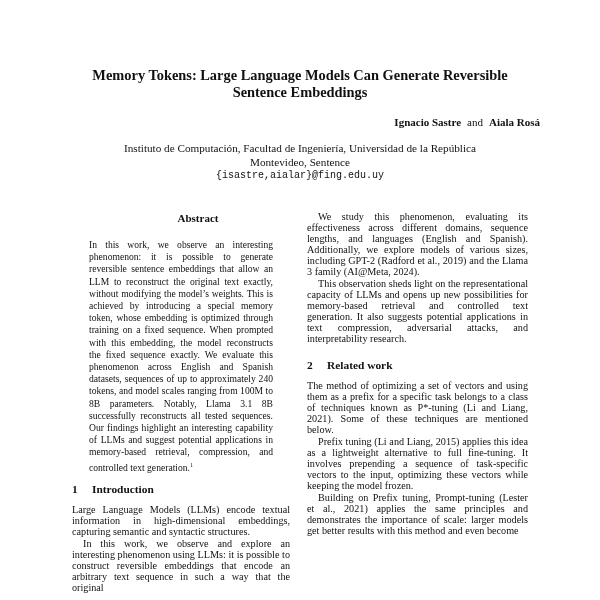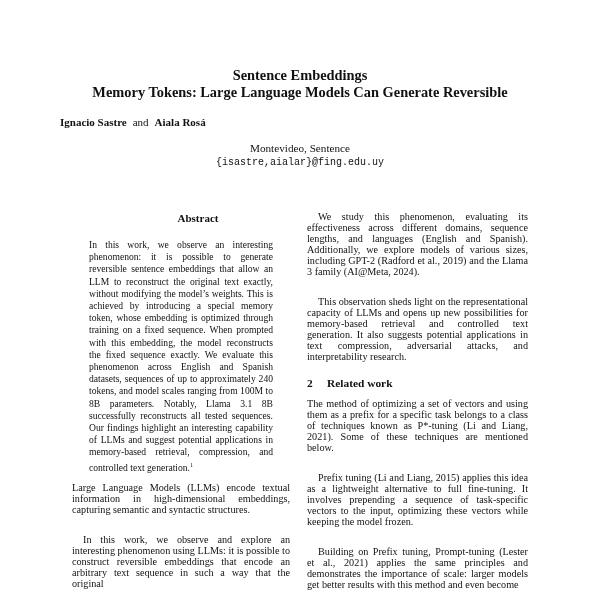--- a/index.html
+++ b/index.html
@@ -9,21 +9,21 @@
     font-family: "Liberation Serif", "DejaVu Serif", serif;
     position: relative;
   }
   .page { position: absolute; left: 0; top: 0; width: 600px; height: 600px; }
   .title {
     position: absolute; left: 60px; top: 67px; width: 480px;
     text-align: center; font-weight: bold; font-size: 14.4px; line-height: 17px;
   }
   .authors {
     position: absolute; left: 60px; top: 116px; width: 480px;
-    text-align: left; font-size: 11px; line-height: 13px;
+    text-align: right; font-size: 11px; line-height: 13px;
   }
   .authors .name { font-weight: bold; }
   .authors .sep { margin: 0 6px; }
   .affil {
     position: absolute; left: 60px; top: 142px; width: 480px;
     text-align: center; font-size: 11.2px; line-height: 13.5px;
   }
   .email { font-family: "Liberation Mono", "DejaVu Sans Mono", monospace; font-size: 10px; }
   .abstract-head {
     position: absolute; left: 106px; top: 212px; width: 184px;
@@ -39,46 +39,50 @@
   }
   .rightcol {
     position: absolute; left: 307px; top: 211px; width: 221px;
   }
   .sec-head { font-weight: bold; font-size: 11.4px; line-height: 14px; margin: 0 0 8px 0; }
   .sec-head .num { display: inline-block; width: 20px; }
   p.body {
     margin: 0; font-size: 10.2px; line-height: 11px; text-align: justify;
   }
   p.body.indent { text-indent: 11px; }
-  p.body + p.body { margin-top: 19px; }
+  p.body + p.body { margin-top: 1px; }
   .gap { height: 14px; }
 </style>
 </head>
 <body>
 
 <div class="page">
 
   <div class="title">
+    <div>Memory Tokens: Large Language Models Can Generate Reversible</div>
     <div>Sentence Embeddings</div>
-    <div>Memory Tokens: Large Language Models Can Generate Reversible</div>
   </div>
 
   <div class="authors">
     <span class="name">Ignacio Sastre</span><span class="sep">and</span><span class="name">Aiala Rosá</span>
   </div>
 
   <div class="affil">
+    <div>Instituto de Computación, Facultad de Ingeniería, Universidad de la República</div>
     <div>Montevideo, Sentence</div>
     <div class="email">{isastre,aialar}@fing.edu.uy</div>
   </div>
 
   <div class="abstract-head">Abstract</div>
   <div class="abstract"><span>In this work, we observe an interesting phenomenon: it is possible to generate reversible sentence embeddings that allow an LLM to reconstruct the original text exactly, without modifying the model’s weights. This is achieved by introducing a special memory token, whose embedding is optimized through training on a fixed sequence.  When prompted with this embedding, the model reconstructs the fixed sequence exactly. We evaluate this phenomenon across English and Spanish datasets, sequences of up to approximately 240 tokens, and model scales ranging from 100M to 8B parameters. Notably, Llama 3.1 8B successfully reconstructs all tested sequences. Our findings highlight an interesting capability of LLMs and suggest potential applications in memory-based retrieval, compression, and controlled text generation.</span><sup>1</sup></div>
 
   <div class="leftcol">
+    <div class="sec-head">
+      <span class="num">1</span><span>Introduction</span>
+    </div>
     <p class="body">Large Language Models (LLMs) encode textual information in high-dimensional embeddings, capturing semantic and syntactic structures.</p>
     <p class="body indent">In this work, we observe and explore an interesting phenomenon using LLMs: it is possible to construct reversible embeddings that encode an arbitrary text sequence in such a way that the original</p>
   </div>
 
   <div class="rightcol">
     <p class="body indent">We study this phenomenon, evaluating its effectiveness across different domains, sequence lengths, and languages (English and Spanish).  Additionally, we explore models of various sizes, including GPT-2 (Radford et al., 2019) and the Llama 3 family (AI@Meta, 2024).</p>
     <p class="body indent">This observation sheds light on the representational capacity of LLMs and opens up new possibilities for memory-based retrieval and controlled text generation. It also suggests potential applications in text compression, adversarial attacks, and interpretability research.</p>
     <div class="gap"></div>
     <div class="sec-head">
       <span class="num">2</span><span>Related work</span>

